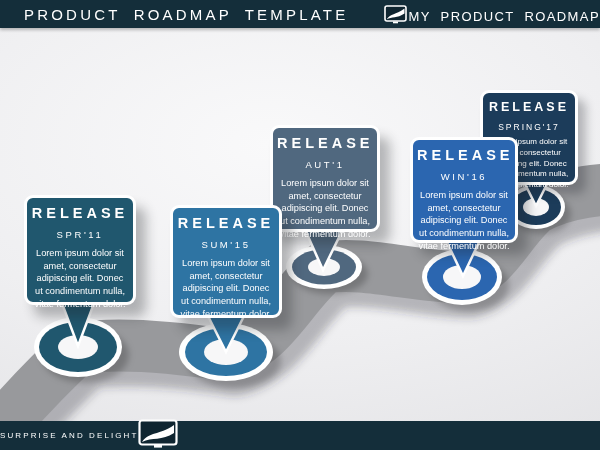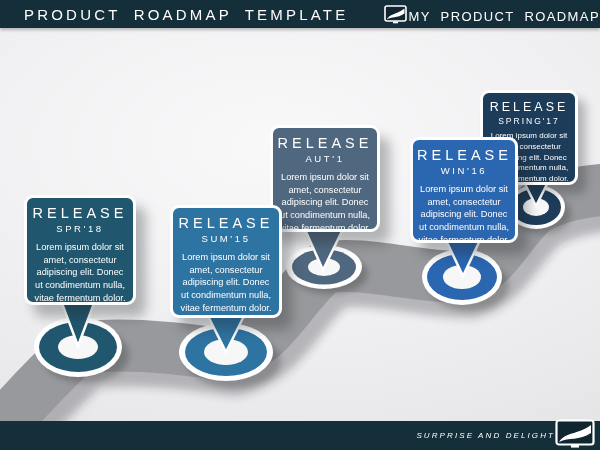--- a/index.html
+++ b/index.html
@@ -15,34 +15,34 @@
     box-shadow:0 2px 3px rgba(0,0,0,0.25);
   }
   .topbar-title{
     color:#fff;font-size:15px;letter-spacing:3.2px;word-spacing:6px;
     padding-left:24px;font-weight:400;white-space:nowrap;
   }
   .brand{display:flex;align-items:flex-end;gap:2px;}
   .brand-text{color:#fff;font-size:13px;letter-spacing:1.4px;word-spacing:5px;font-weight:400;white-space:nowrap;}
   .bottombar{
     position:absolute;left:0;bottom:0;width:600px;height:29px;z-index:30;
-    display:flex;align-items:center;justify-content:flex-end;gap:0;font-style:italic;
+    display:flex;align-items:center;justify-content:flex-start;gap:0;
   }
   .tagline{color:#fff;text-align:right;font-size:8px;letter-spacing:2.1px;line-height:1.45;white-space:nowrap;}
   .bottom-logo{margin-right:5px;position:relative;top:-2px;}
   
   .scene-svg{position:absolute;left:0;top:0;z-index:1;}
   
   .callout{
     position:absolute;box-sizing:border-box;border:3px solid #fff;border-radius:9px;
     color:#fff;text-align:center;padding:7px 4px 4px 4px;
     box-shadow:10px 12px 12px rgba(30,32,38,0.30);
   }
-  .m-title{font-size:14.5px;letter-spacing:4px;font-weight:400;white-space:nowrap;}
-  .m-period{font-size:9.5px;letter-spacing:2.6px;margin-top:2px;white-space:nowrap;}
+  .m-title{font-size:14.5px;letter-spacing:4px;font-weight:700;white-space:nowrap;}
+  .m-period{font-size:9.5px;letter-spacing:2.6px;margin-top:8px;white-space:nowrap;}
   .m-body{font-size:9.2px;line-height:1.38;margin-top:7px;padding:0 1px;}
   .callout.small .m-title{font-size:12.5px;letter-spacing:3px;}
   .callout.small .m-period{font-size:8.5px;letter-spacing:2px;}
   .callout.small .m-body{font-size:8px;line-height:1.35;margin-top:5px;}
   .box-spr{left:24px;top:195px;width:112px;height:110px;z-index:14;}
   .box-sum{left:170px;top:205px;width:112px;height:113px;z-index:16;}
   .box-aut{left:270px;top:125px;width:110px;height:107px;z-index:12;}
   .box-win{left:410px;top:137px;width:108px;height:106px;z-index:10;}
   .box-spring{left:480px;top:90px;width:98px;height:95px;z-index:8;box-shadow:8px 9px 10px rgba(30,32,38,0.28);}
 </style>
@@ -123,21 +123,21 @@
   </div>
 
   <div class="callout box-aut" style="background-color: rgb(80, 104, 127);">
     <div class="m-title">RELEASE</div>
     <div class="m-period">AUT'1</div>
     <div class="m-body">Lorem ipsum dolor sit amet, consectetur adipiscing elit. Donec ut condimentum nulla, vitae fermentum dolor.</div>
   </div>
 
   <div class="callout box-spr" style="background-color: rgb(32, 87, 110);">
     <div class="m-title">RELEASE</div>
-    <div class="m-period">SPR'18</div>
+    <div class="m-period">SPR'11</div>
     <div class="m-body">Lorem ipsum dolor sit amet, consectetur adipiscing elit. Donec ut condimentum nulla, vitae fermentum dolor.</div>
   </div>
 
   <div class="callout box-sum" style="background-color: rgb(46, 116, 163);">
     <div class="m-title">RELEASE</div>
     <div class="m-period">SUM'15</div>
     <div class="m-body">Lorem ipsum dolor sit amet, consectetur adipiscing elit. Donec ut condimentum nulla, vitae fermentum dolor.</div>
   </div>
 
   <div class="topbar" style="background-color: rgb(20, 46, 58);">

